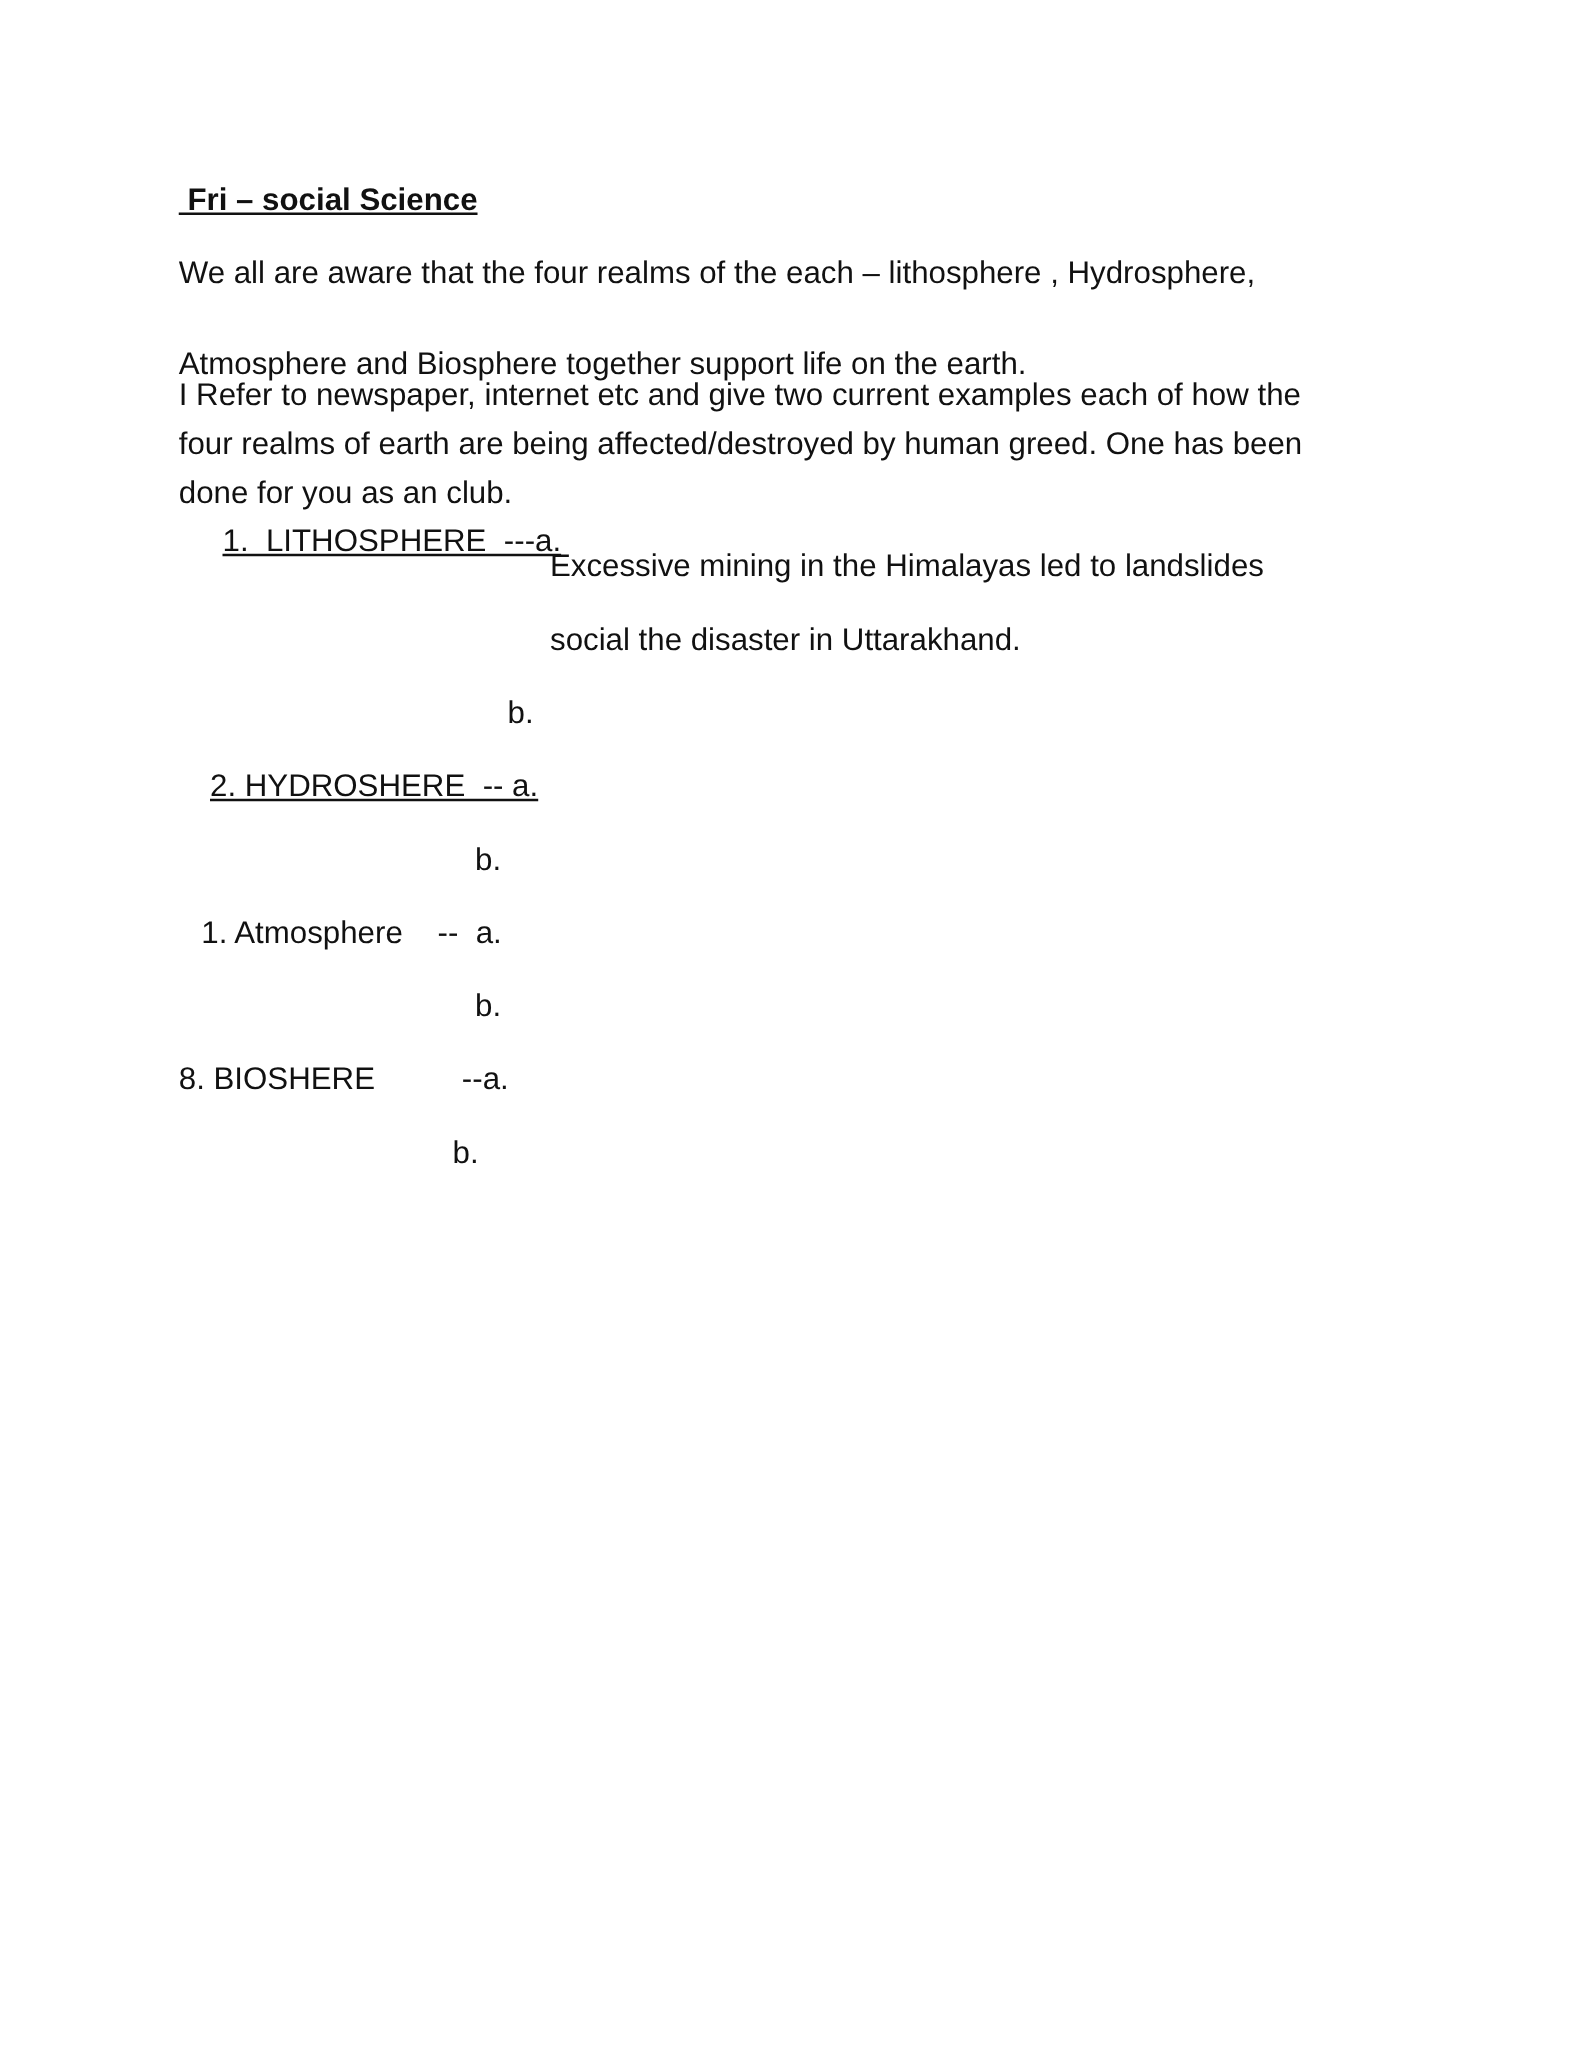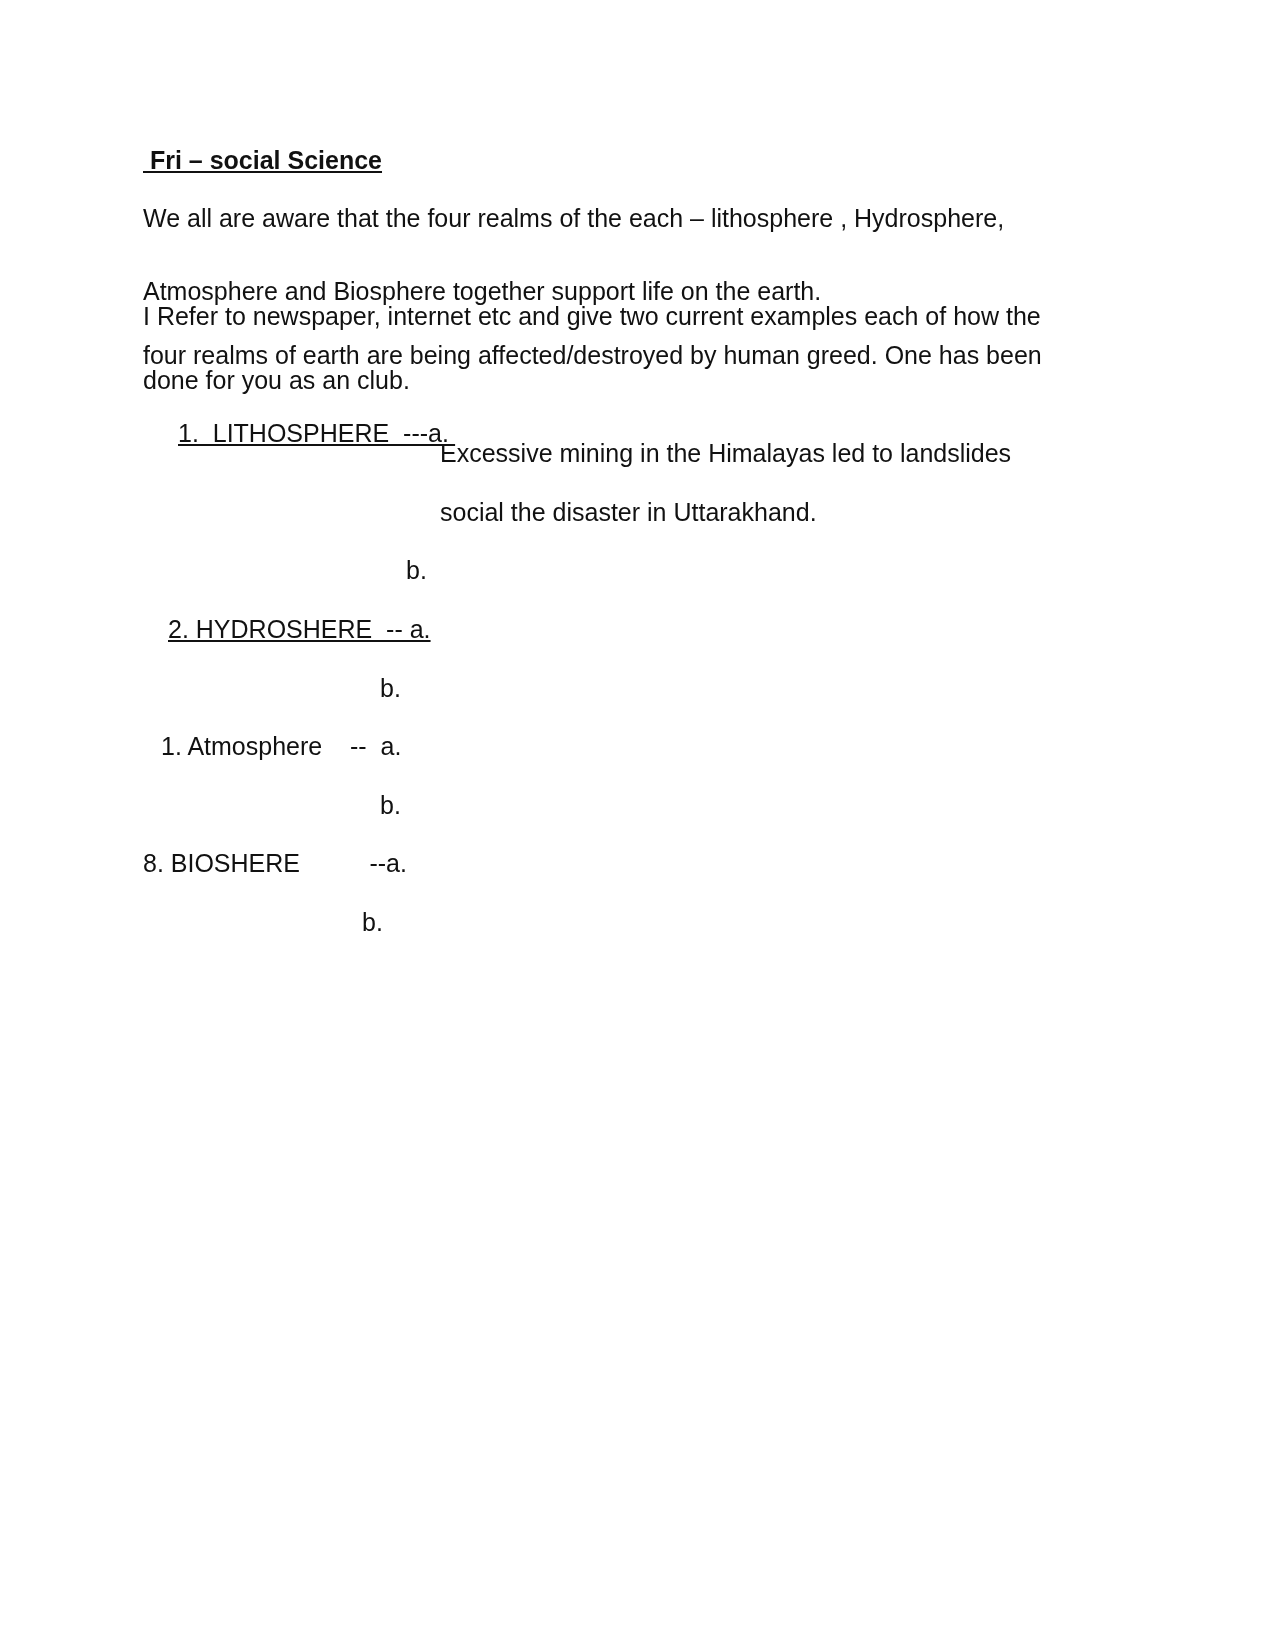--- a/index.html
+++ b/index.html
@@ -12,21 +12,21 @@
 <body>
 
 <div>
   <div class="t title" style="left:143px; top:145px;"> Fri – social Science</div>
 
   <div class="t" style="left:143px; top:203px;">We all are aware that the four realms of the each – lithosphere , Hydrosphere,</div>
   <div class="t" style="left:143px; top:232px;margin-top:44px;">Atmosphere and Biosphere together support life on the earth.</div>
 
   <div class="t" style="left:143px; top:301px;">I Refer to newspaper, internet etc and give two current examples each of how the</div>
   <div class="t" style="left:143px; top:340px;text-align:right;">four realms of earth are being affected/destroyed by human greed. One has been</div>
-  <div class="t" style="left:143px; top:365px;">done for you as an club.</div>
+  <div class="t" style="left:143px; top:379px;">done for you as an club.</div>
 
   <div class="t" style="left:178px; top:418px;text-decoration:underline;">1.  LITHOSPHERE  ---a.</div>
   <div class="t" style="left:440px; top:438px;">Excessive mining in the Himalayas led to landslides</div>
   <div class="t" style="left:440px; top:497px;">social the disaster in Uttarakhand.</div>
   <div class="t" style="left:406px; top:555px;">b.</div>
 
   <div class="t" style="left:168px; top:614px;text-decoration:underline;">2. HYDROSHERE  -- a.</div>
   <div class="t" style="left:380px; top:673px;">b.</div>
 
   <div class="t" style="left:161px; top:731px;">1. Atmosphere    --  a.</div>

